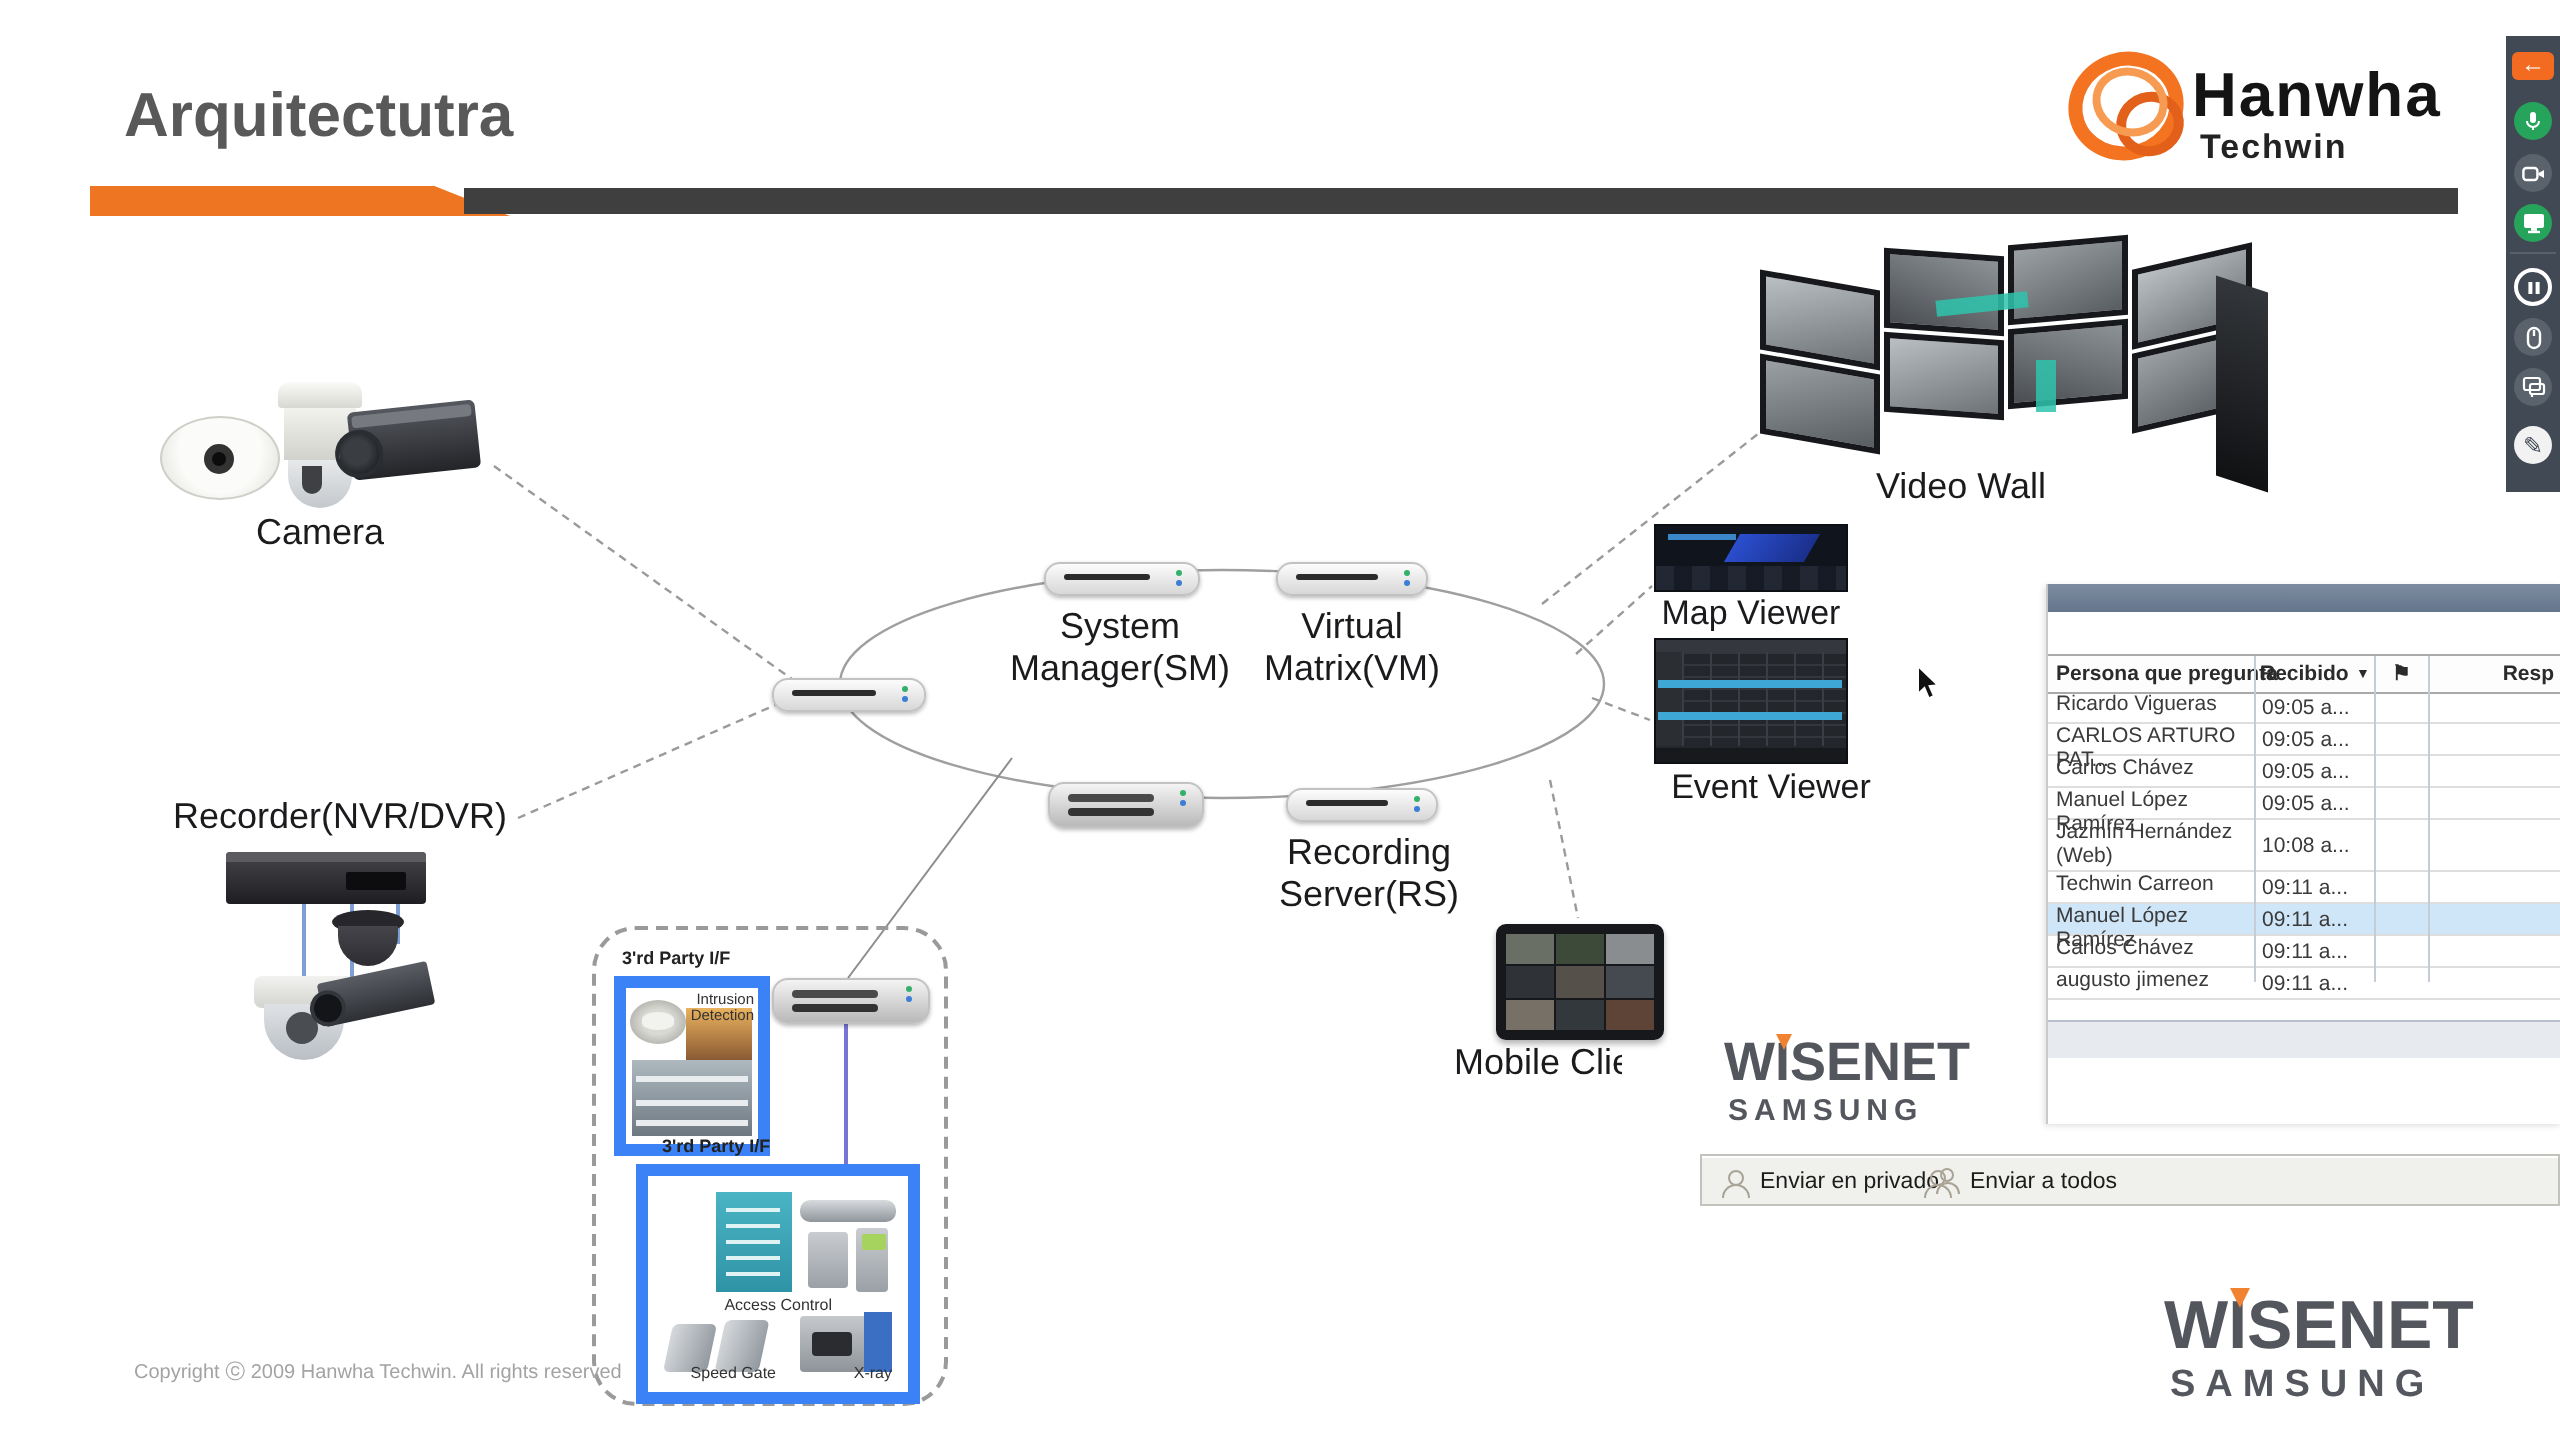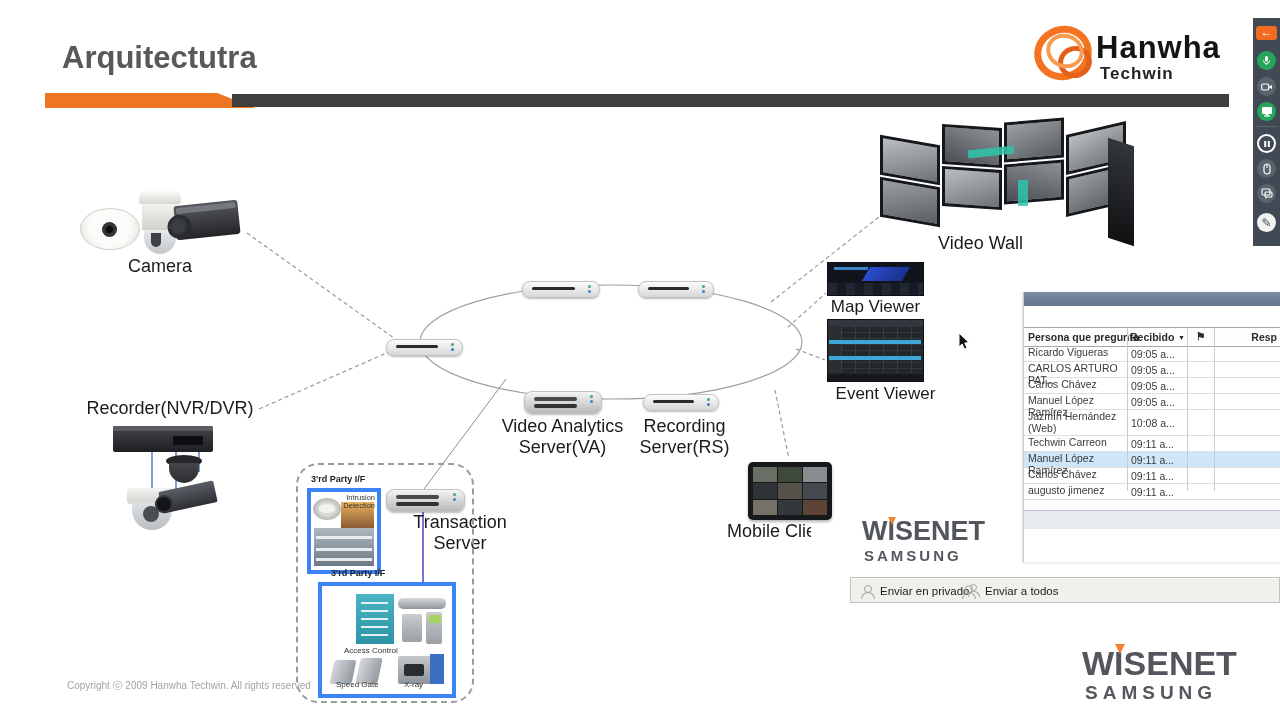--- a/index.html
+++ b/index.html
@@ -55,23 +55,23 @@
   .rc-ptz .b{position:absolute;left:3px;top:8px;width:30px;height:20px;border-radius:0 0 15px 15px;background:linear-gradient(#45454b,#2c2c31);}
   .rc-dome{left:127px;top:488px;width:50px;height:46px;}
   .rc-dome .a{position:absolute;left:0;top:0;width:50px;height:16px;background:linear-gradient(#f2f2f0,#d3d3cf);border-radius:4px;}
   .rc-dome .b{position:absolute;left:5px;top:14px;width:40px;height:28px;border-radius:0 0 20px 20px;background:linear-gradient(#dfe2e5,#b9bec4);}
   .rc-dome .c{position:absolute;left:16px;top:18px;width:16px;height:16px;border-radius:50%;background:#4a4d52;}
   .rc-box{left:160px;top:486px;width:56px;height:22px;transform:rotate(-12deg);background:linear-gradient(#5a5e64,#2d2f34);border-radius:2px;}
   .rc-box .lens{position:absolute;left:-6px;top:4px;width:14px;height:14px;border-radius:50%;background:#141518;border:2px solid #33363b;}
 
   
   #tp-container{left:296px;top:463px;width:174px;height:236px;border:2px dashed #9a9a9a;border-radius:22px;}
-  .redbox{position:absolute;border:4px solid #3b82f6;background:#fff;}
+  .redbox{position:absolute;border:6px solid #3b82f6;background:#fff;}
   .tp-lbl{position:absolute;font-size:9px;font-weight:bold;color:#222;}
-  .cap8{position:absolute;font-size:8px;color:#333;text-align:left;}
+  .cap8{position:absolute;font-size:8px;color:#333;text-align:right;}
   .acc-panel{position:absolute;background:linear-gradient(#49b4c4,#2f93a6);}
   .acc-panel i{position:absolute;left:5px;width:70%;height:2px;background:#dff3f5;}
   .bar-arm{position:absolute;background:linear-gradient(#d8dbde,#8f959b);border-radius:5px;}
   .reader{position:absolute;background:linear-gradient(#c9ccd0,#9aa0a6);border-radius:2px;}
   .reader i{position:absolute;left:3px;top:3px;width:12px;height:8px;background:#a6d35e;border-radius:1px;}
   .gate{position:absolute;background:linear-gradient(100deg,#d7dadd,#90979e);border-radius:3px;transform:skewX(-12deg);}
   .xray-bod{position:absolute;background:linear-gradient(#c6c9cc,#8e9499);border-radius:2px;}
   .xray-bl{position:absolute;background:#3a6fc4;}
   .xray-hole{position:absolute;background:#2a2c30;border-radius:2px;}
   .sunset{position:absolute;background:linear-gradient(#e9b25e,#8a5a33);}
@@ -227,50 +227,50 @@
       <i class="slot"></i>
       <i class="dg"></i>
       <i class="db"></i>
     </div>
 
   <div class="srv" style="left:522px;top:281px;width:76px;">
       <i class="slot"></i>
       <i class="dg"></i>
       <i class="db"></i>
     </div>
+  <div class="dlbl" style="left:500px;top:303px;width:120px;">System
+Manager(SM)</div>
 
   <div class="srv" style="left:638px;top:281px;width:74px;">
       <i class="slot"></i>
       <i class="dg"></i>
       <i class="db"></i>
     </div>
+  <div class="dlbl" style="left:616px;top:303px;width:120px;">Virtual
+Matrix(VM)</div>
 
   <div class="srv tall" style="left:524px;top:391px;width:76px;">
       <i class="slot"></i>
       <i class="dg"></i>
       <i class="db"></i>
     </div>
-  <div class="dlbl" style="left:490px;top:416px;width:145px;">Video Analytics
-Server(VA)</div>
 
   <div class="srv" style="left:643px;top:394px;width:74px;">
       <i class="slot"></i>
       <i class="dg"></i>
       <i class="db"></i>
     </div>
   <div class="dlbl" style="left:622px;top:416px;width:125px;">Recording
 Server(RS)</div>
 
   <div class="srv tall" style="left:386px;top:489px;width:77px;">
       <i class="slot"></i>
       <i class="dg"></i>
       <i class="db"></i>
     </div>
-  <div class="dlbl" style="left:400px;top:512px;width:120px;">Transaction
-Server</div>
 
   <div class="abs" id="tp-container"></div>
   <span class="tp-lbl" style="left:311px;top:474px;">3'rd Party I/F</span>
   <div class="redbox" style="left:307px;top:488px;width:66px;height:78px;">
     <span class="intr-cam" style="left:2px;top:6px;width:28px;height:22px;"></span>
     <span class="sunset" style="left:30px;top:10px;width:33px;height:26px;"></span>
     <span class="bldg" style="left:3px;top:36px;width:60px;height:38px;">
         <i style="top:8px;"></i>
         <i style="top:20px;"></i>
         <i style="top:30px;"></i>

